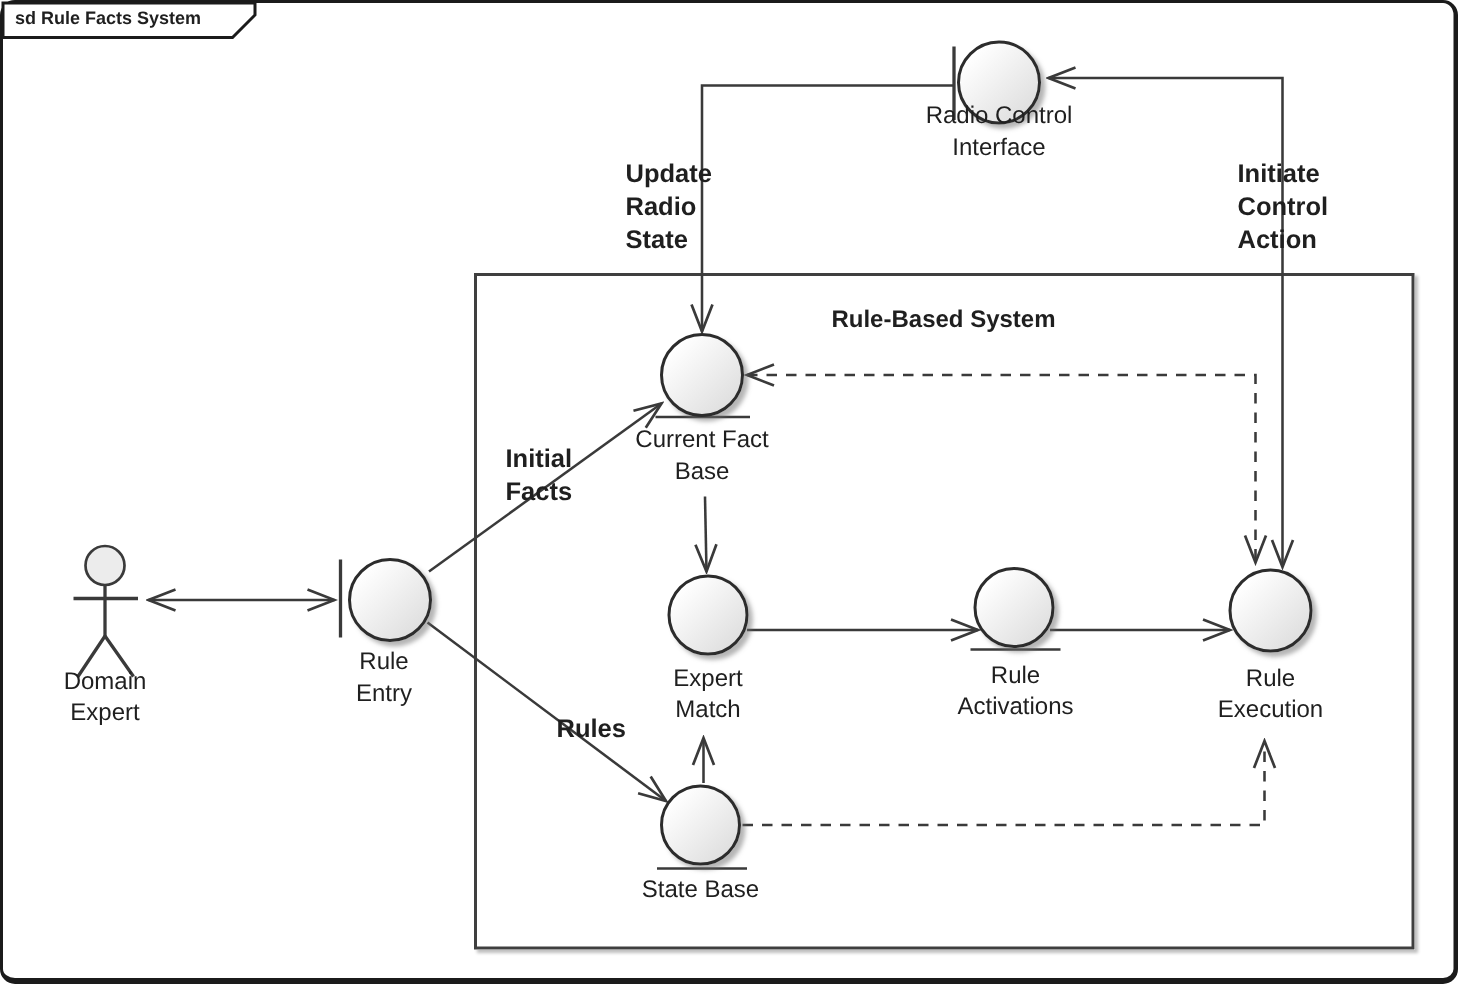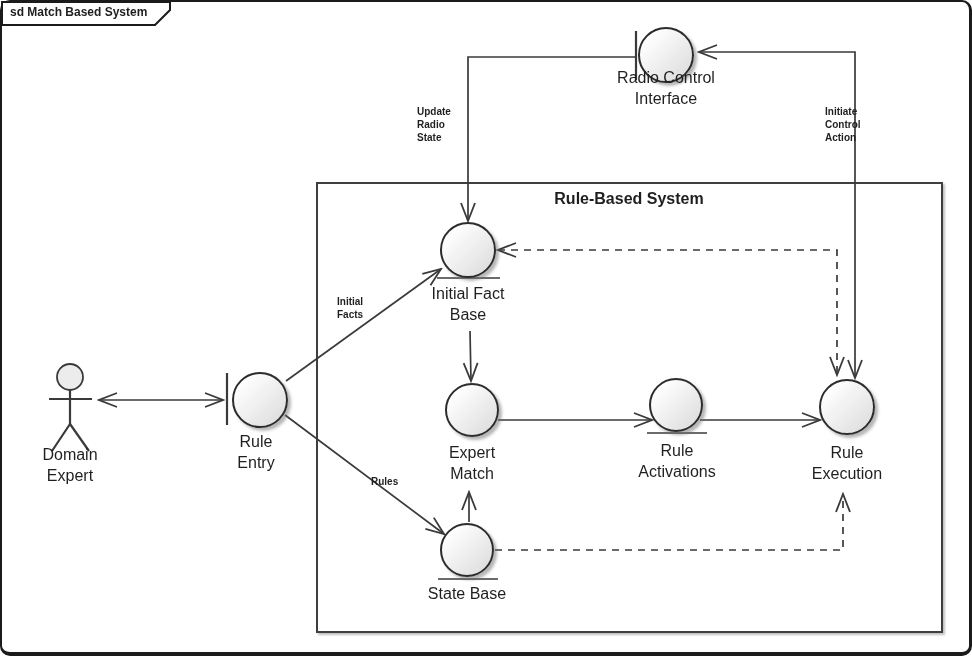--- a/index.html
+++ b/index.html
@@ -14,21 +14,21 @@
     border:2px solid #1b1b1b; border-bottom-width:4px; border-right-width:3px;
     border-radius:10px; box-sizing:border-box;
   }
   .system-box {
     position:absolute; left:316px; top:182px; width:627px; height:451px;
     border:2px solid #3f3f3f; box-sizing:border-box;
     box-shadow:2px 2px 2px rgba(0,0,0,0.25);
   }
   .box-title {
     position:absolute; transform:translateX(-50%);
-    font-size:16px; font-weight:bold; white-space:nowrap;
+    font-size:16px; font-weight:bold; white-space:nowrap;margin-top:15px;
   }
   .tab-label {
     position:absolute; left:10px; top:5px;
     font-size:12px; font-weight:bold; white-space:nowrap;
   }
   svg.layer { position:absolute; left:0; top:0; }
   .edge { fill:none; stroke:var(--line,#3a3a3a); stroke-width:1.7px; }
   .edge.dashed { stroke-dasharray:7 6; }
   .deco { fill:none; stroke:var(--line,#3a3a3a); stroke-width:2.2px; }
   .thin { fill:none; stroke:var(--line,#3a3a3a); stroke-width:1.7px; }
@@ -41,21 +41,21 @@
     background:linear-gradient(135deg, var(--node-fill-start,#ffffff) 15%, var(--node-fill-end,#e0e0e0) 90%);
     box-shadow:3px 3px 3px rgba(110,110,110,0.5);
   }
   .node-label {
     position:absolute; transform:translateX(-50%);
     text-align:center; white-space:pre-line;
     font-size:16px; line-height:1.3;
   }
   .edge-label {
     position:absolute; white-space:pre-line;
-    font-size:10px; font-weight:bold; line-height:1.3;
+    font-size:17px; font-weight:bold; line-height:1.3;
   }
 </style>
 </head>
 <body>
 
 <div class="canvas">
 
   <div class="frame"></div>
 
   <div class="system-box"></div>
@@ -91,37 +91,37 @@
     <path class="thin" d="M438,579 L498,579"></path>
 
     <g>
       <circle class="actor-head" cx="70" cy="377" r="13"></circle>
       <path class="deco" d="M70,390 L70,424"></path>
       <path class="deco" d="M49,399 L92,399"></path>
       <path class="deco" d="M70,424 L52,451 M70,424 L89,451"></path>
     </g>
   </svg>
 
-  <div class="tab-label">sd Match Based System</div>
+  <div class="tab-label">sd Rule Facts System</div>
 
   <div>
     <div class="node-circle" style="left:638px; top:27px; width:56px; height:56px"></div>
     <div class="node-label" style="left:666px; top:68px">Radio Control
 Interface</div>
   </div>
 
   <div>
     <div class="node-circle" style="left:232px; top:372px; width:56px; height:56px"></div>
     <div class="node-label" style="left:256px; top:432px">Rule
 Entry</div>
   </div>
 
   <div>
     <div class="node-circle" style="left:440px; top:222px; width:56px; height:56px"></div>
-    <div class="node-label" style="left:468px; top:284px">Initial Fact
+    <div class="node-label" style="left:468px; top:284px">Current Fact
 Base</div>
   </div>
 
   <div>
     <div class="node-circle" style="left:445px; top:383px; width:54px; height:54px"></div>
     <div class="node-label" style="left:472px; top:443px">Expert
 Match</div>
   </div>
 
   <div>

